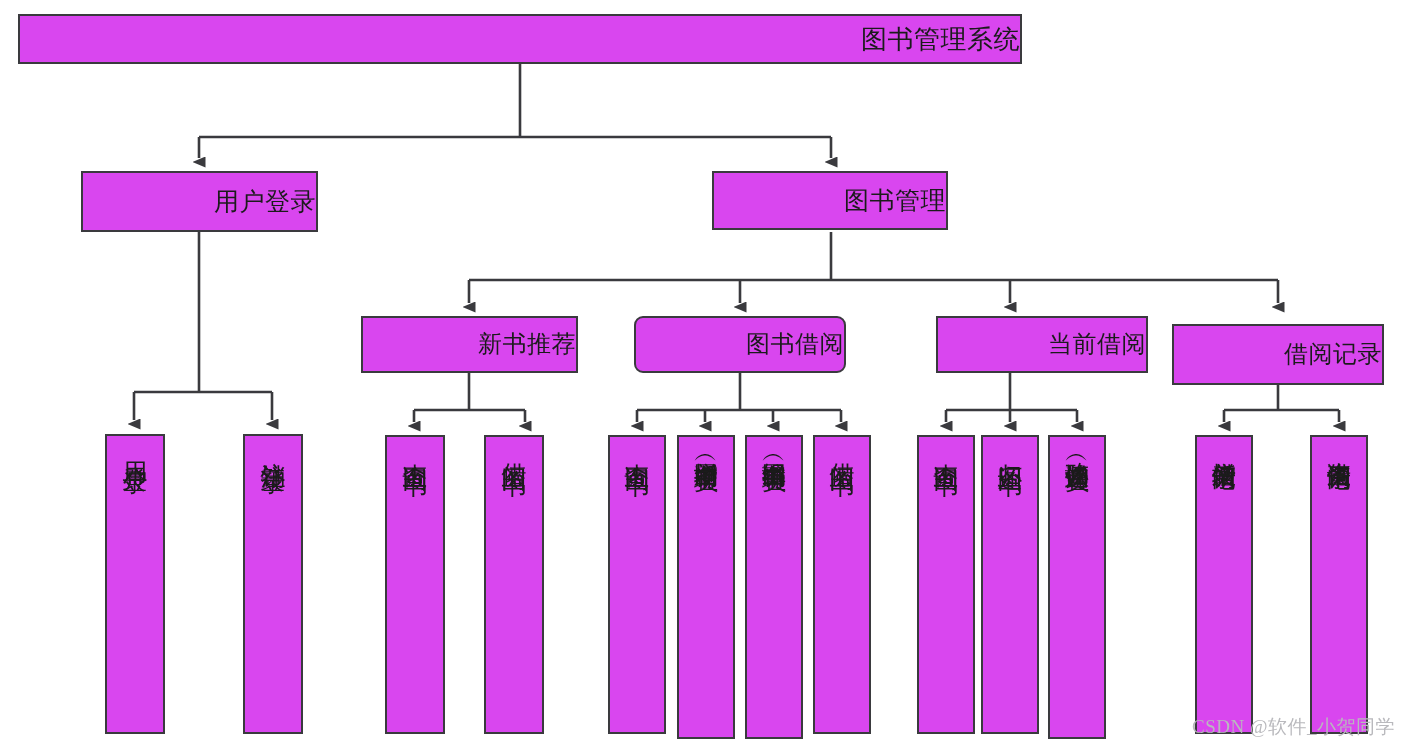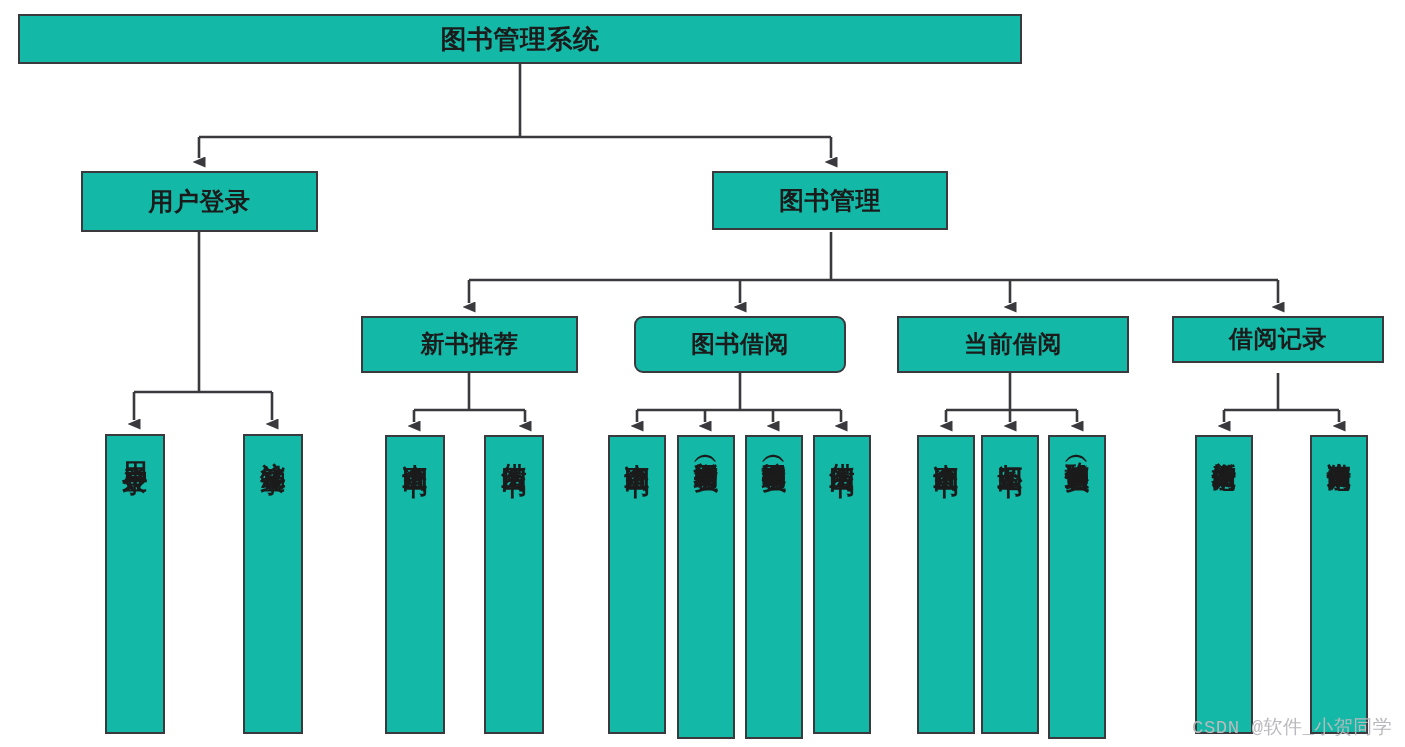--- a/index.html
+++ b/index.html
@@ -21,27 +21,26 @@
     position: absolute;
     left: 0;
     top: 0;
     width: 1405px;
     height: 747px;
     pointer-events: none;
   }
   .node {
     position: absolute;
     box-sizing: border-box;
-    background: #14b8a6;
+    background: #d946ef;
     border: 2.5px solid #3a3a3e;
     display: flex;
     align-items: center;
-    justify-content: center;
+    justify-content: flex-end;
     color: #1b1b1b;
-    font-weight: bold;
   }
   .node .label {
     display: block;
     text-align: center;
     line-height: 1.18;
     letter-spacing: 0.5px;
   }
   
   .node.horiz .label {
     writing-mode: horizontal-tb;
@@ -66,21 +65,21 @@
   .node.vert.long .label {
     font-size: 24px;
     letter-spacing: 1px;
   }
   .watermark {
     position: absolute;
     font-size: 19px;
     color: #b9b9bd;
     white-space: nowrap;
     letter-spacing: 0.5px;
-    font-family: Liberation Mono, monospace;
+    font-family: Liberation Serif, serif;
   }
 </style>
 </head>
 <body>
 
 <div id="canvas">
 
   <svg class="edges" viewBox="0 0 1405 747" xmlns="http://www.w3.org/2000/svg">
     <defs>
       <marker id="arrow" markerWidth="11" markerHeight="13" refX="1.5" refY="6.5" orient="auto" markerUnits="userSpaceOnUse">
@@ -144,25 +143,25 @@
   </div>
 
   <div class="node horiz lvl3" style="left:361px; top:316px; width:217px; height:57px;">
     <span class="label">新书推荐</span>
   </div>
 
   <div class="node horiz lvl3" style="left:634px; top:316px; width:212px; height:57px;border-radius:9px;">
     <span class="label">图书借阅</span>
   </div>
 
-  <div class="node horiz lvl3" style="left:897px; top:316px; width:232px; height:57px;">
+  <div class="node horiz lvl3" style="left:936px; top:316px; width:212px; height:57px;">
     <span class="label">当前借阅</span>
   </div>
 
-  <div class="node horiz lvl3" style="left:1172px; top:316px; width:212px; height:47px;">
+  <div class="node horiz lvl3" style="left:1172px; top:324px; width:212px; height:61px;">
     <span class="label">借阅记录</span>
   </div>
 
   <div class="node vert" style="left:105px; top:434px; width:60px; height:300px;">
     <span class="label">用户登录</span>
   </div>
 
   <div class="node vert" style="left:243px; top:434px; width:60px; height:300px;">
     <span class="label">注销登录</span>
   </div>

